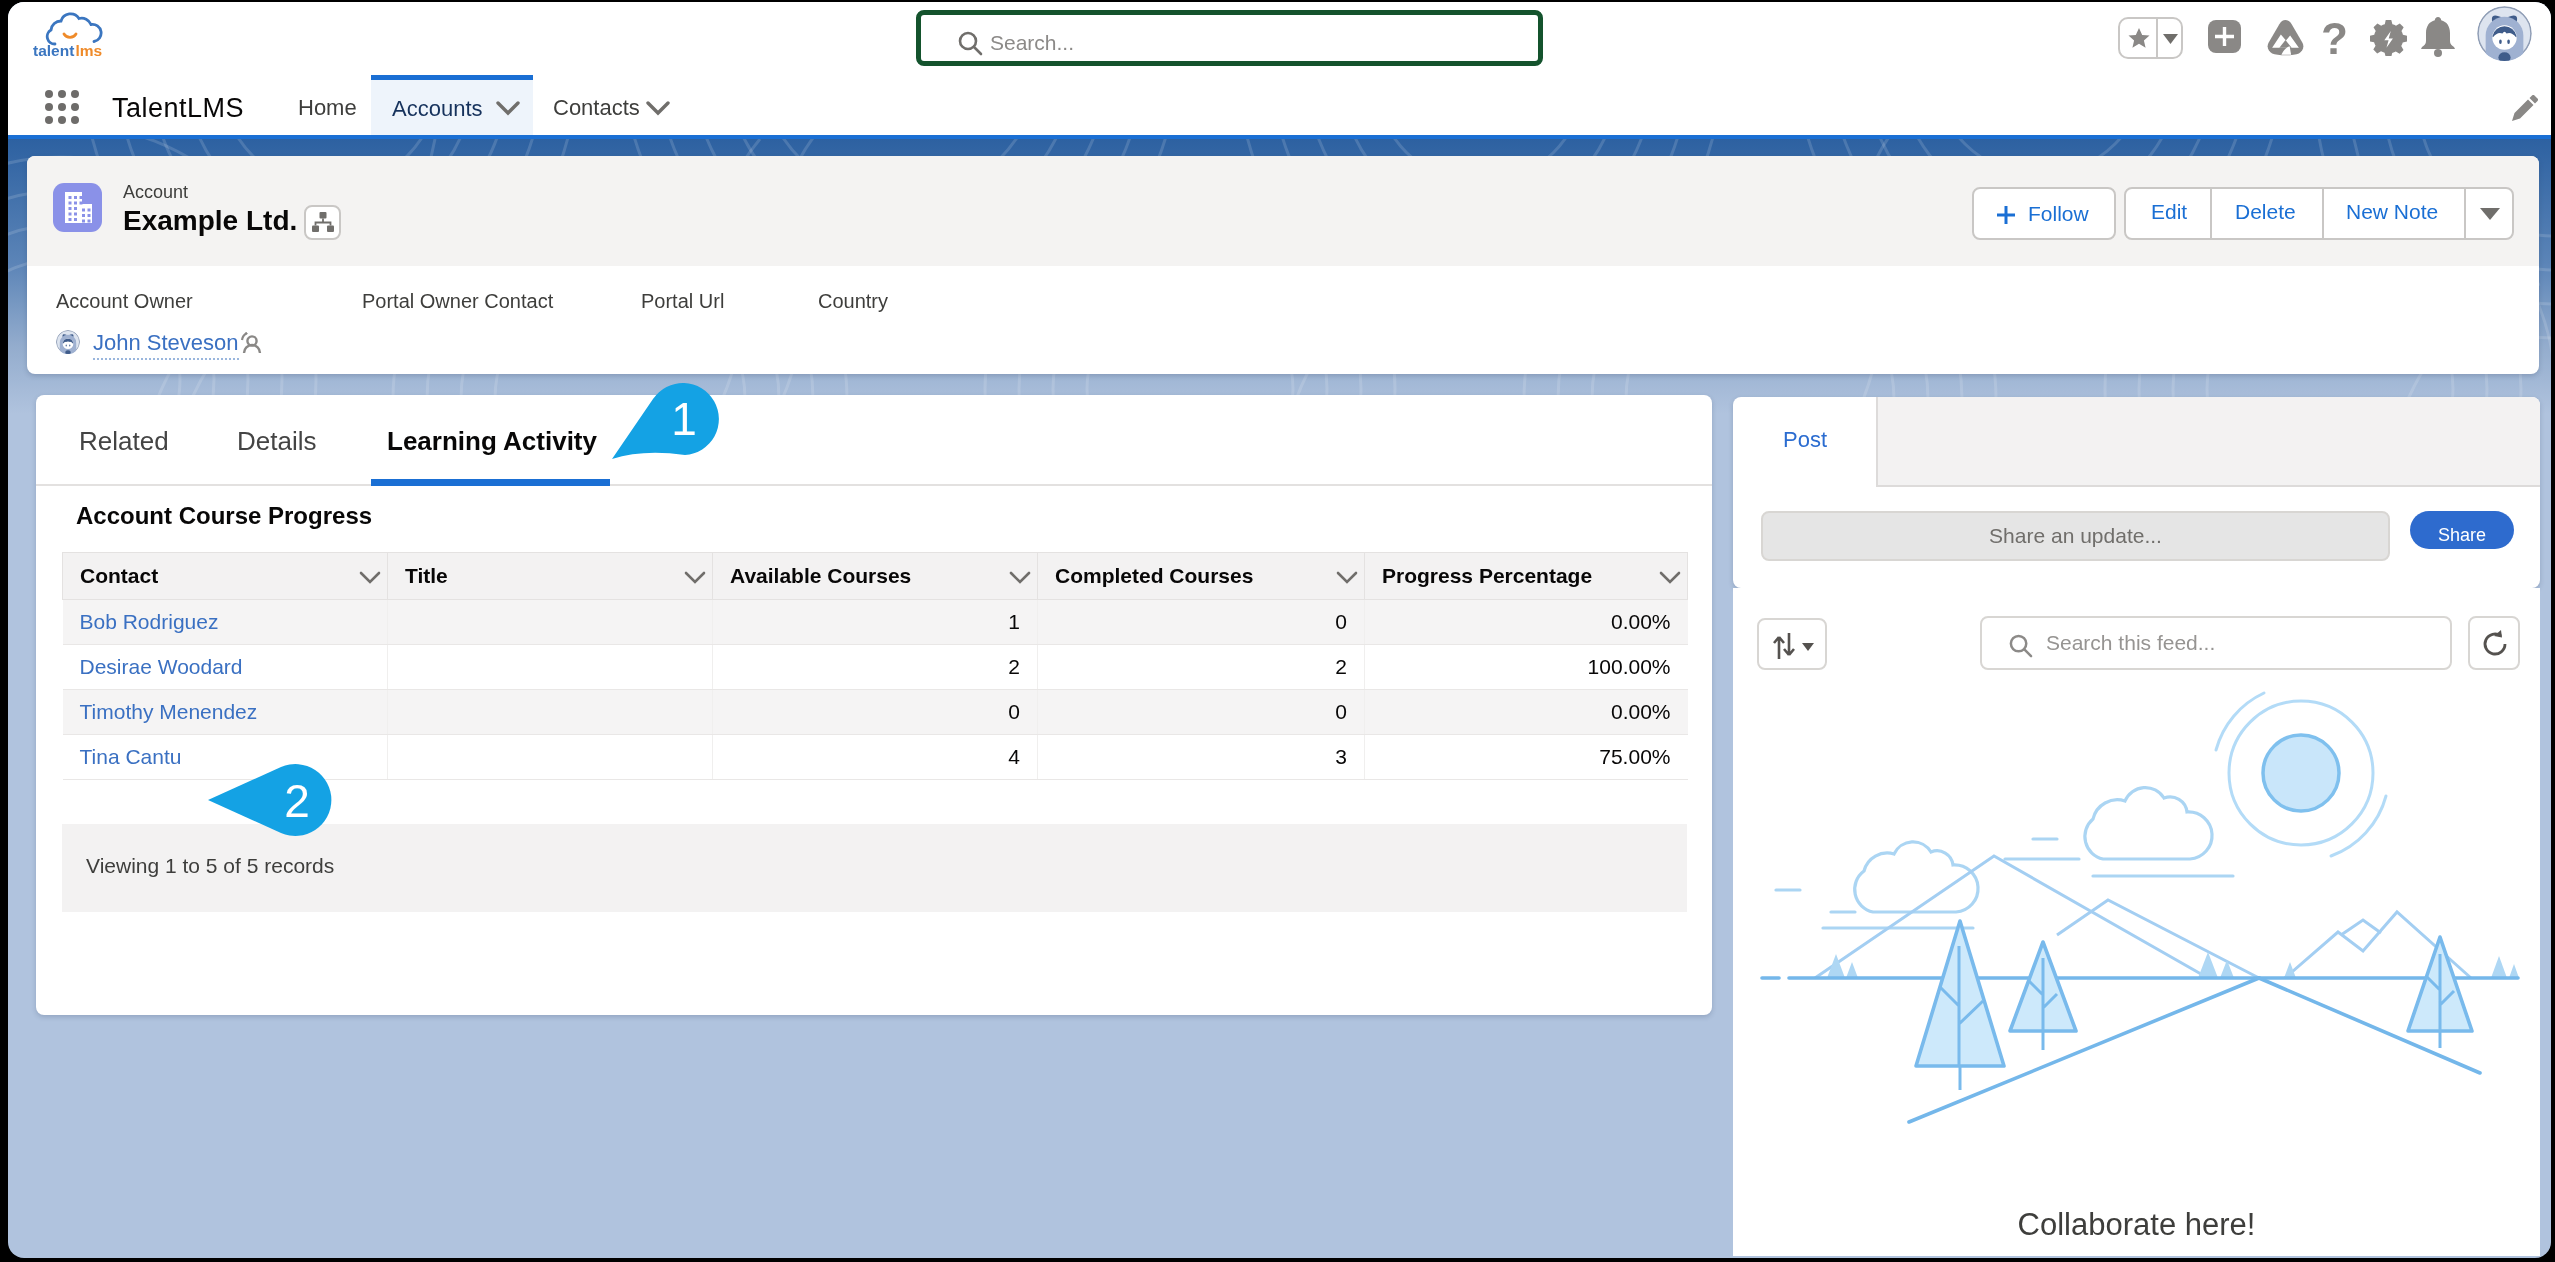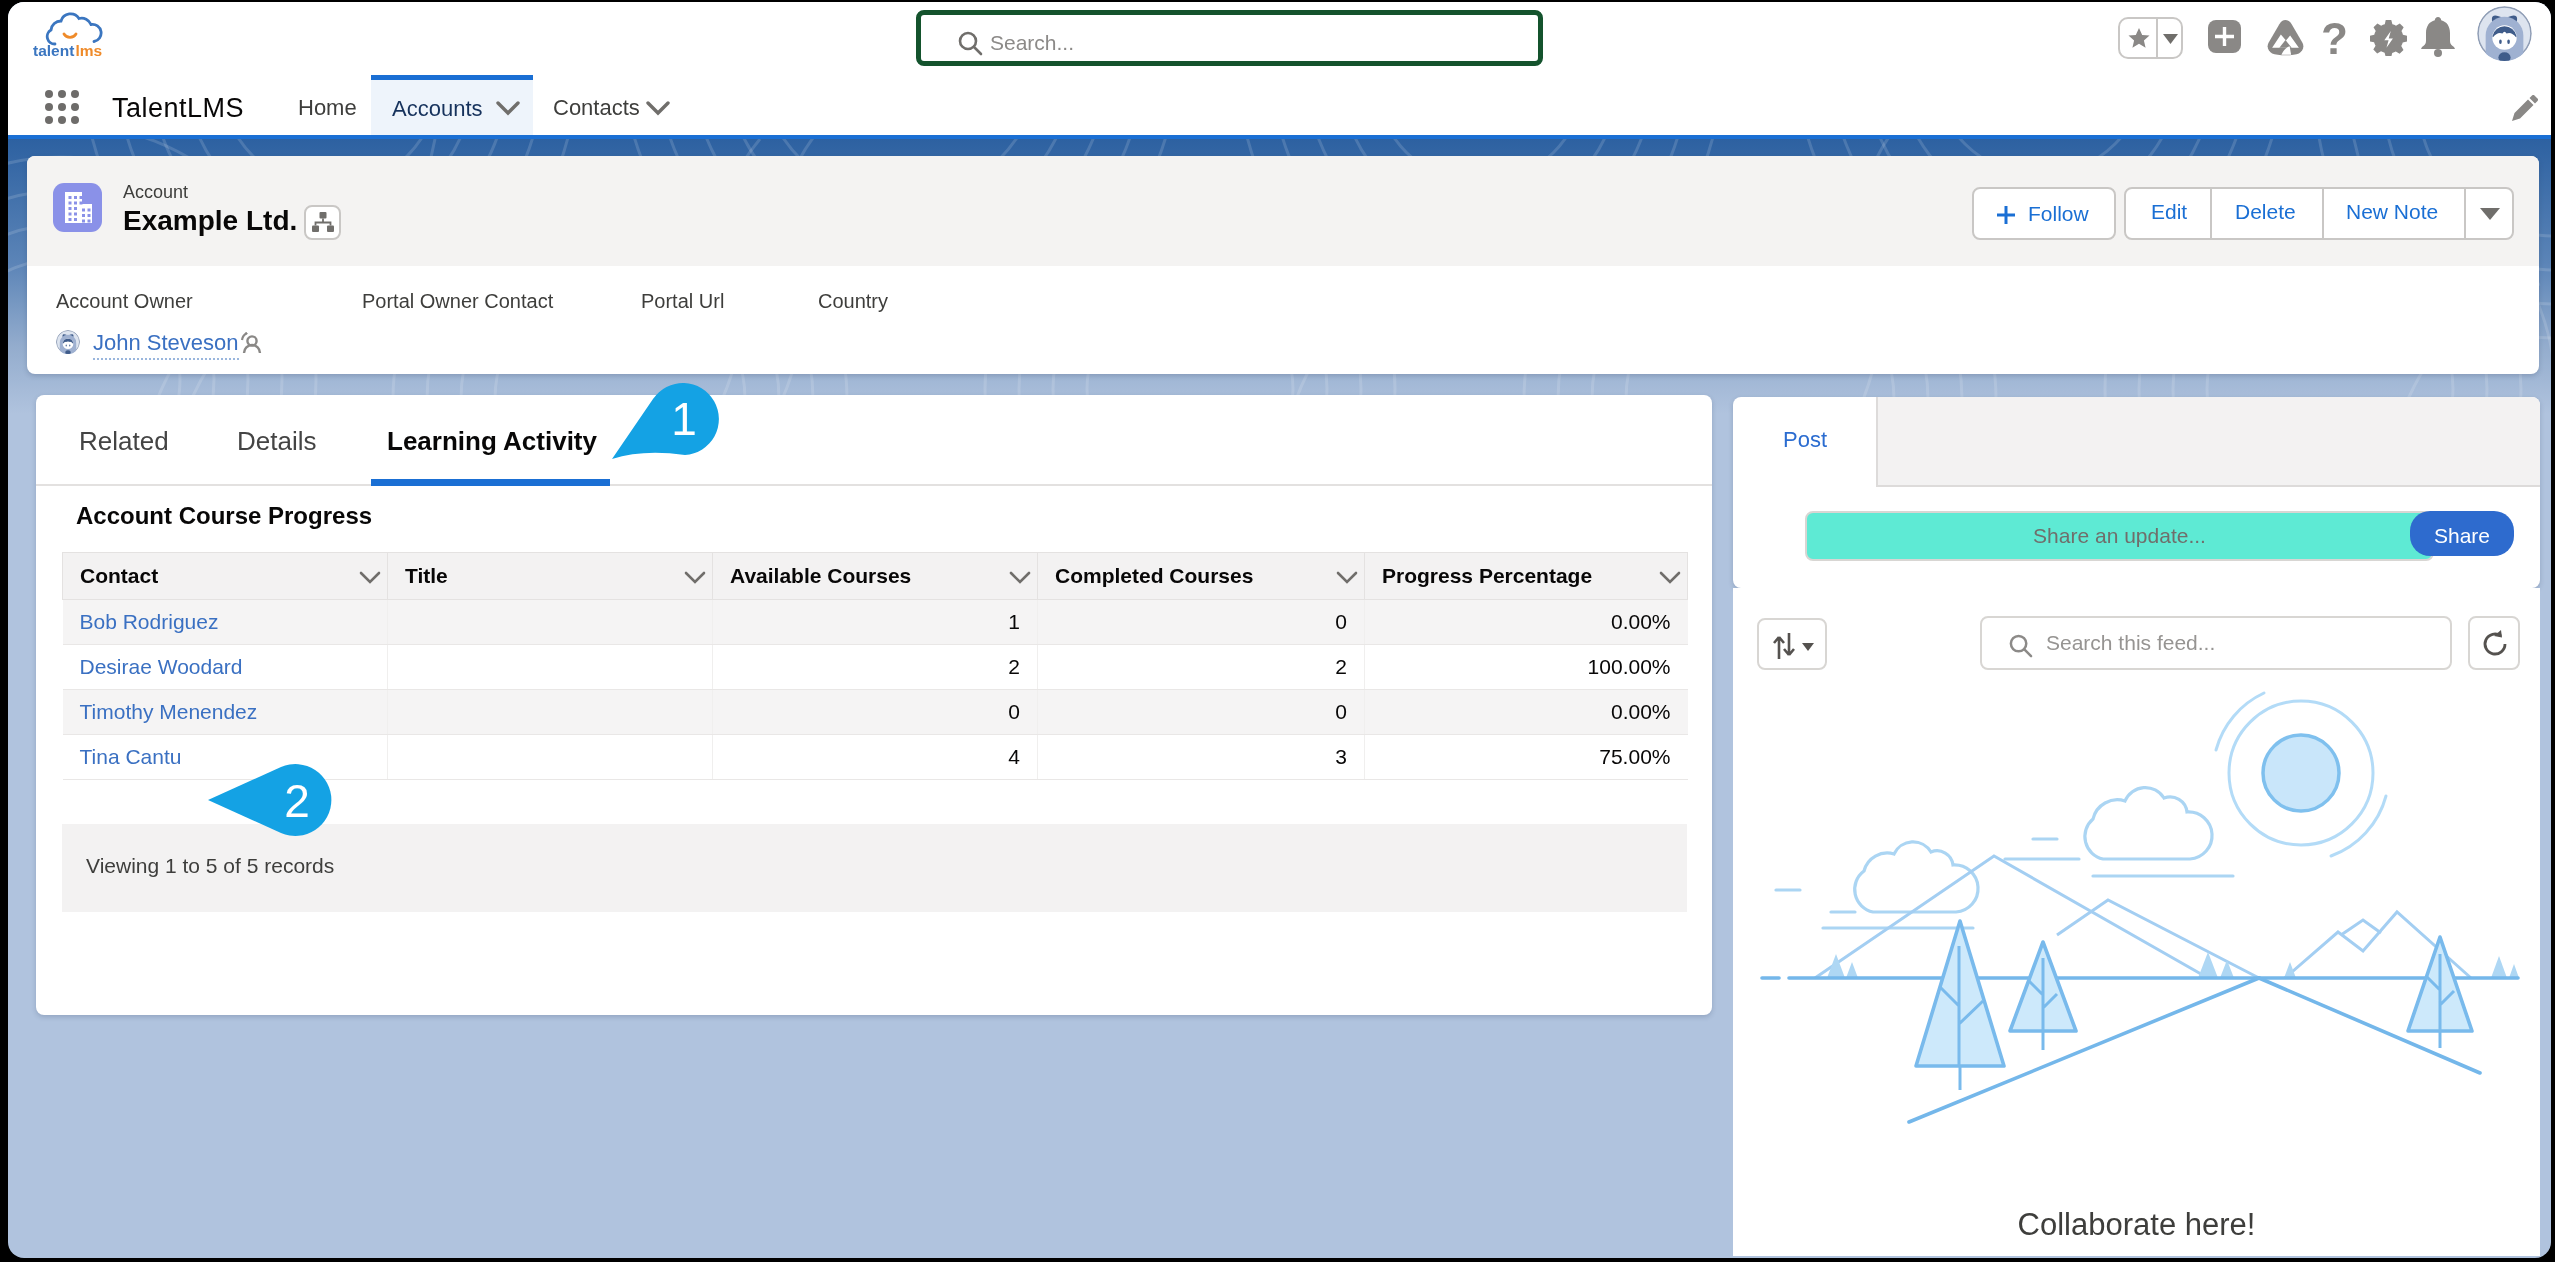--- a/index.html
+++ b/index.html
@@ -48,23 +48,23 @@
   td.num { text-align:right; }
   a.cl { color:#3a70c2; text-decoration:none; }
   .tfoot { position:absolute; left:26px; top:429px; width:1625px; height:88px; background:#f3f2f2; }
   .tfoot span { position:absolute; left:24px; top:30px; font-size:21px; color:#3e3e3c; }
 
   
   .pcard { left:1733px; top:397px; width:807px; height:191px; }
   .ptabs { position:absolute; left:0; top:0; width:100%; height:90px; border-radius:8px 8px 0 0; overflow:hidden; }
   .ptabgray { position:absolute; left:143px; top:0; right:0; height:90px; background:#f3f2f2; border-left:2px solid #dddbda; border-bottom:2px solid #dddbda; }
   .posttab { position:absolute; left:50px; top:30px; font-size:22px; color:#2b6cd0; }
-  .shareinput { position:absolute; left:28px; top:114px; width:629px; height:50px; border:2px solid #d8d6d3; border-radius:8px; background:#5eead4;margin-left:44px; }
+  .shareinput { position:absolute; left:28px; top:114px; width:629px; height:50px; border:2px solid #d8d6d3; border-radius:8px; background:#e5e5e5; }
   .shareinput span { display:block; text-align:center; margin-top:11px; font-size:21px; color:#706e6b; }
-  .sharebtn { position:absolute; left:677px; top:114px; width:104px; height:45px; background:#2e6bce; border-radius:20px; color:#fff; font-size:21px; text-align:center; line-height:49px; }
+  .sharebtn { position:absolute; left:677px; top:114px; width:104px; height:38px; background:#2e6bce; border-radius:20px; color:#fff; font-size:18px; text-align:center; line-height:49px; }
   .feed { position:absolute; left:1733px; top:588px; width:807px; height:668px; background:#fff; }
   .sortbtn { position:absolute; left:24px; top:30px; width:70px; height:52px; border:2px solid #d8d6d3; border-radius:8px; background:#fff; }
   .feedsearch { position:absolute; left:247px; top:28px; width:472px; height:54px; border:2px solid #d8d6d3; border-radius:8px; background:#fff; }
   .feedsearch span { position:absolute; left:64px; top:13px; font-size:21px; color:#969492; }
   .refreshbtn { position:absolute; left:735px; top:28px; width:52px; height:54px; border:2px solid #d8d6d3; border-radius:8px; background:#fff; }
   .collab { position:absolute; left:0; top:619px; width:100%; text-align:center; font-size:31px; color:#3e3e3c; }
 </style>
 </head>
 <body>
 <div class="page">

